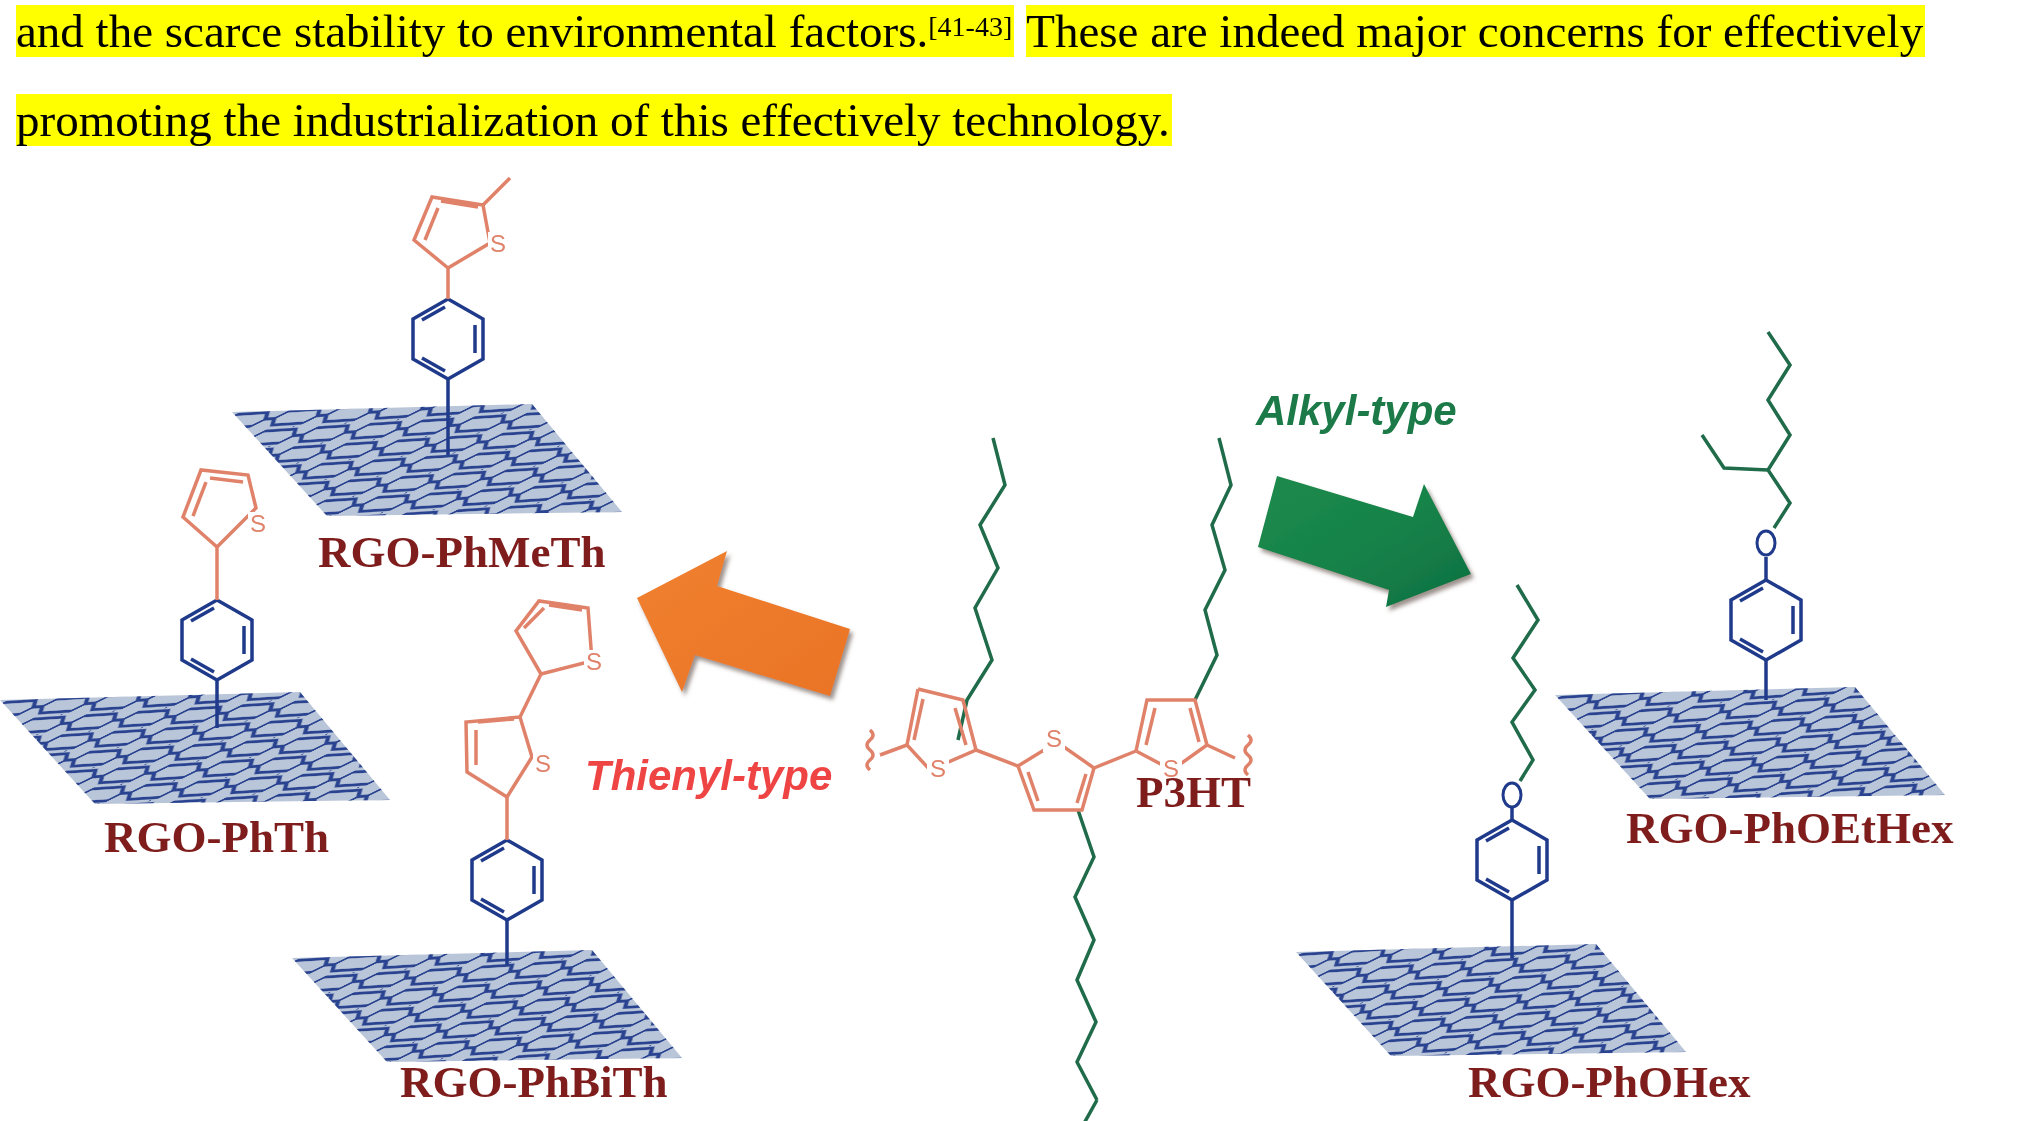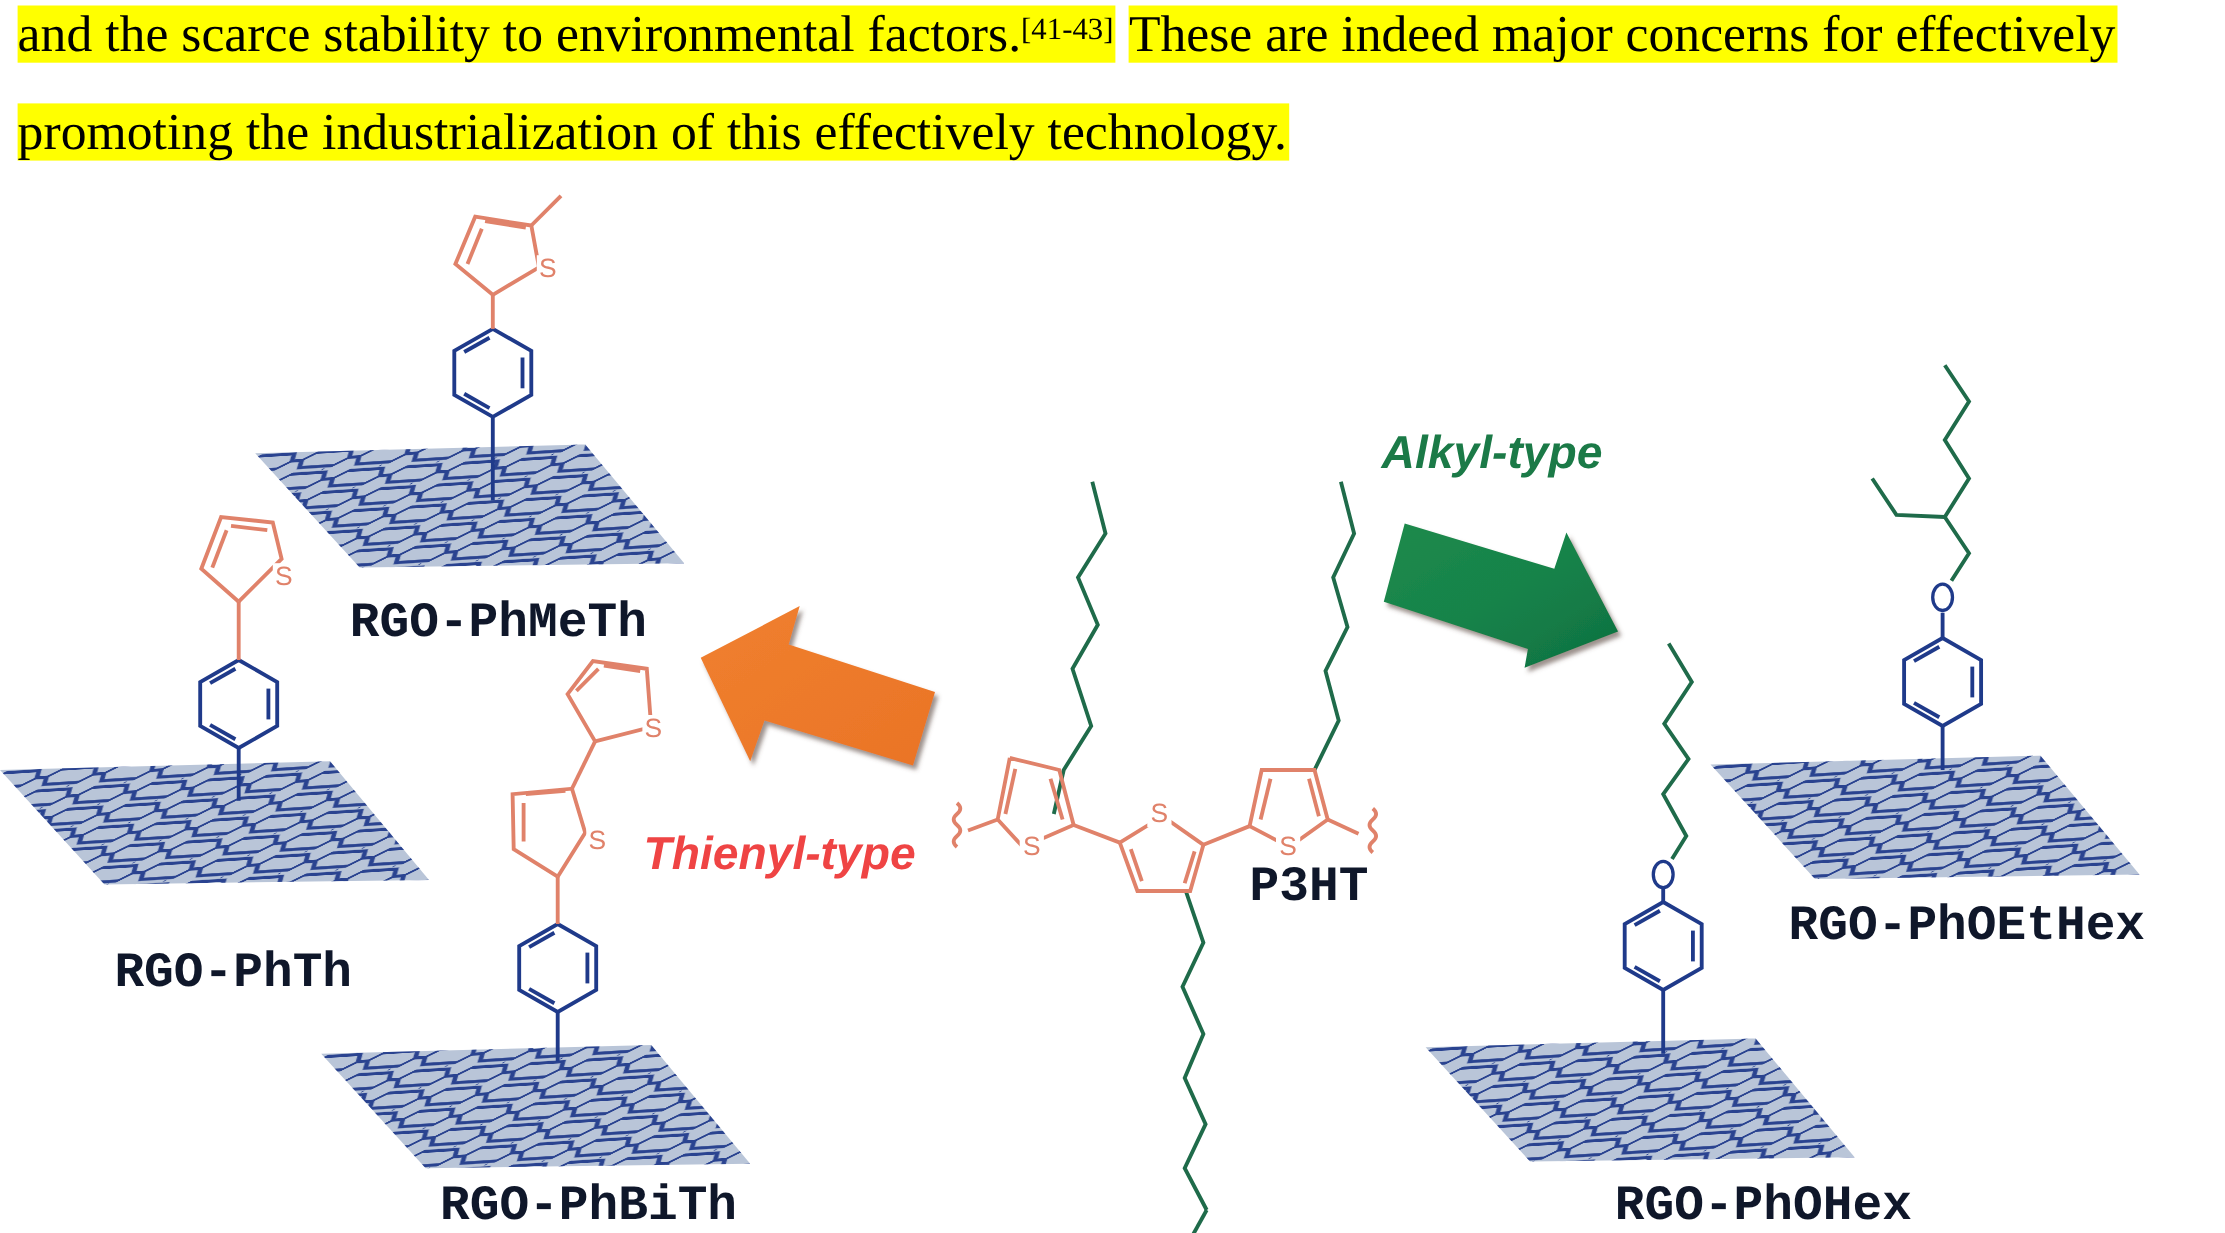--- a/index.html
+++ b/index.html
@@ -10,24 +10,23 @@
     font-size:47px; line-height:58px; color:#000; white-space:nowrap;margin-left:16px;
   }
   .hl { background:#ffff00; padding:0 2px 0 0; }
   .hl sup { font-size:28px; vertical-align:top; position:relative; top:-4px; }
   #line1 { top:2px; }
   #line2 { top:91px; }
   .gap { display:inline-block; width:12px; }
   svg.fig { position:absolute; left:0; top:0; }
   .label {
     position:absolute;
-    font-family:Liberation Mono, monospace;
-    font-weight:bold; font-size:45px; color:#0f172a; white-space:nowrap;
+    font-family:Liberation Serif, serif;
+    font-weight:bold; font-size:45px; color:#7f1d1d; white-space:nowrap;
     line-height:1;
-    margin-top:14px;
   }
   .type-label {
     position:absolute;
     font-family:"Liberation Sans", "DejaVu Sans", sans-serif;
     font-weight:bold; font-style:italic; font-size:42px; white-space:nowrap;
     line-height:1;
     text-align:center;
   }
 </style>
 </head>
@@ -179,20 +178,20 @@
     <line x1="1766" y1="580" x2="1766" y2="557" stroke="#1F3A8A" stroke-width="3.5"></line>
     <ellipse cx="1766" cy="543" rx="9" ry="12" fill="none" stroke="#1F3A8A" stroke-width="3"></ellipse>
     <g fill="none" stroke="#1F6B4A" stroke-width="3.5">
       <polyline points="1774,528 1790,503 1768,470 1790,435 1768,400 1790,365 1768,332"></polyline>
       <polyline points="1768,470 1724,468 1702,435"></polyline>
     </g>
   </g>
 </svg>
 
 <div class="label" style="left:318px; top:530px;">RGO-PhMeTh</div>
-<div class="label" style="left:104px; top:848px;">RGO-PhTh</div>
+<div class="label" style="left:104px; top:815px;">RGO-PhTh</div>
 <div class="label" style="left:400px; top:1060px;text-align:right;">RGO-PhBiTh</div>
 <div class="label" style="left:1136px; top:770px;">P3HT</div>
 <div class="label" style="left:1468px; top:1060px;">RGO-PhOHex</div>
 <div class="label" style="left:1626px; top:806px;">RGO-PhOEtHex</div>
 
 <div class="type-label" style="left:585px; top:755px; color:#ef4444;">Thienyl-type</div>
 <div class="type-label" style="left:1256px; top:390px; color:#1B7A47;">Alkyl-type</div>
 
 </body></html>

